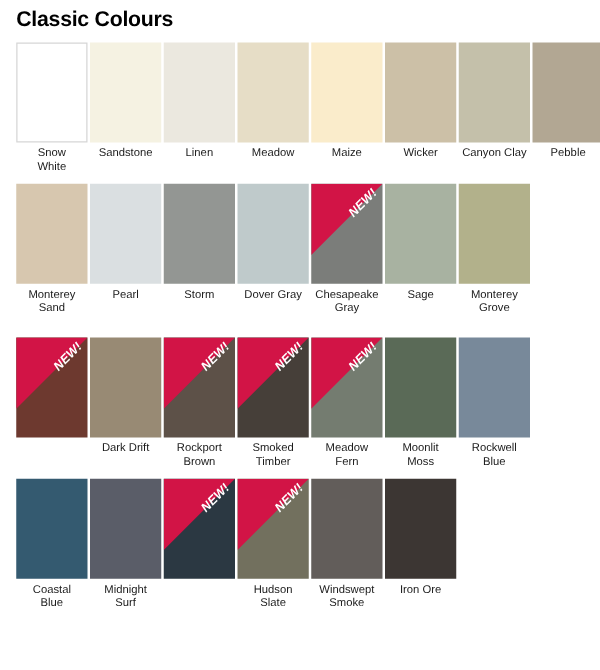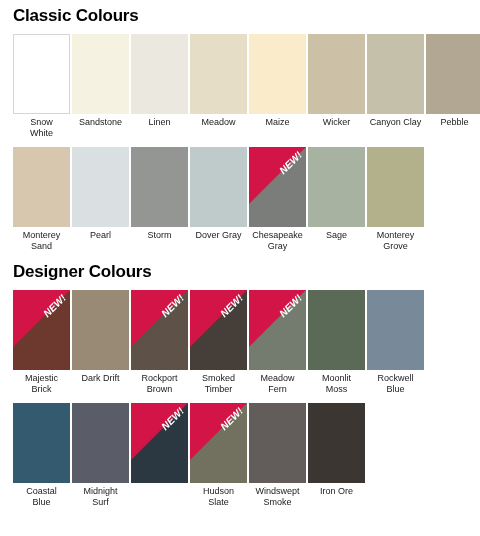--- a/index.html
+++ b/index.html
@@ -200,30 +200,25 @@
           <div class="swatch-cell">
             <div class="swatch" style="background-color: rgb(178, 177, 139);"></div>
             <div class="swatch-label">
               <div>Monterey</div>
               <div>Grove</div>
             </div>
           </div>
         </div>
       </div>
       <div class="section section-designer">
-        <h2 class="section-title">Designer Colours</h2>
         <div class="row">
           <div class="swatch-cell">
             <div class="swatch" style="background-color: rgb(109, 57, 47);">
               <div class="ribbon" style="border-top-color: rgb(210, 20, 70);"></div>
               <div class="ribbon-text">NEW!</div>
-            </div>
-            <div class="swatch-label">
-              <div>Majestic</div>
-              <div>Brick</div>
             </div>
           </div>
           <div class="swatch-cell">
             <div class="swatch" style="background-color: rgb(152, 138, 116);"></div>
             <div class="swatch-label">
               <div>Dark Drift</div>
             </div>
           </div>
           <div class="swatch-cell">
             <div class="swatch" style="background-color: rgb(93, 81, 72);">

